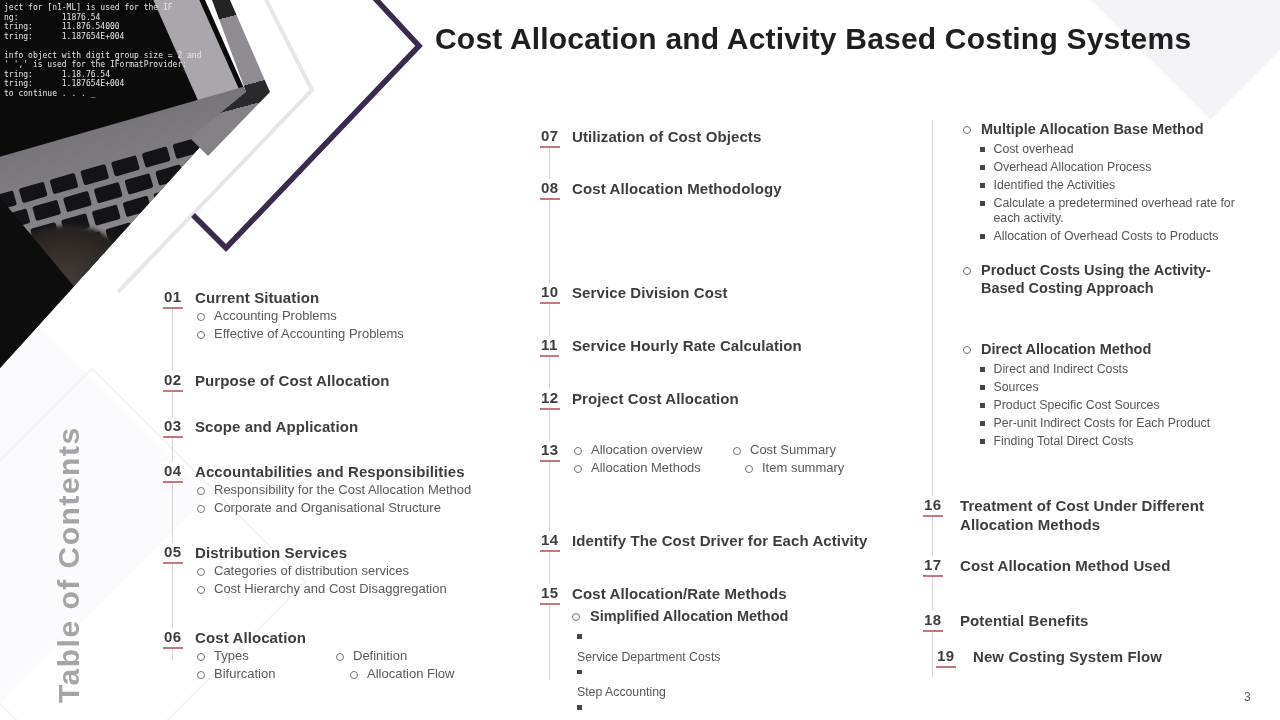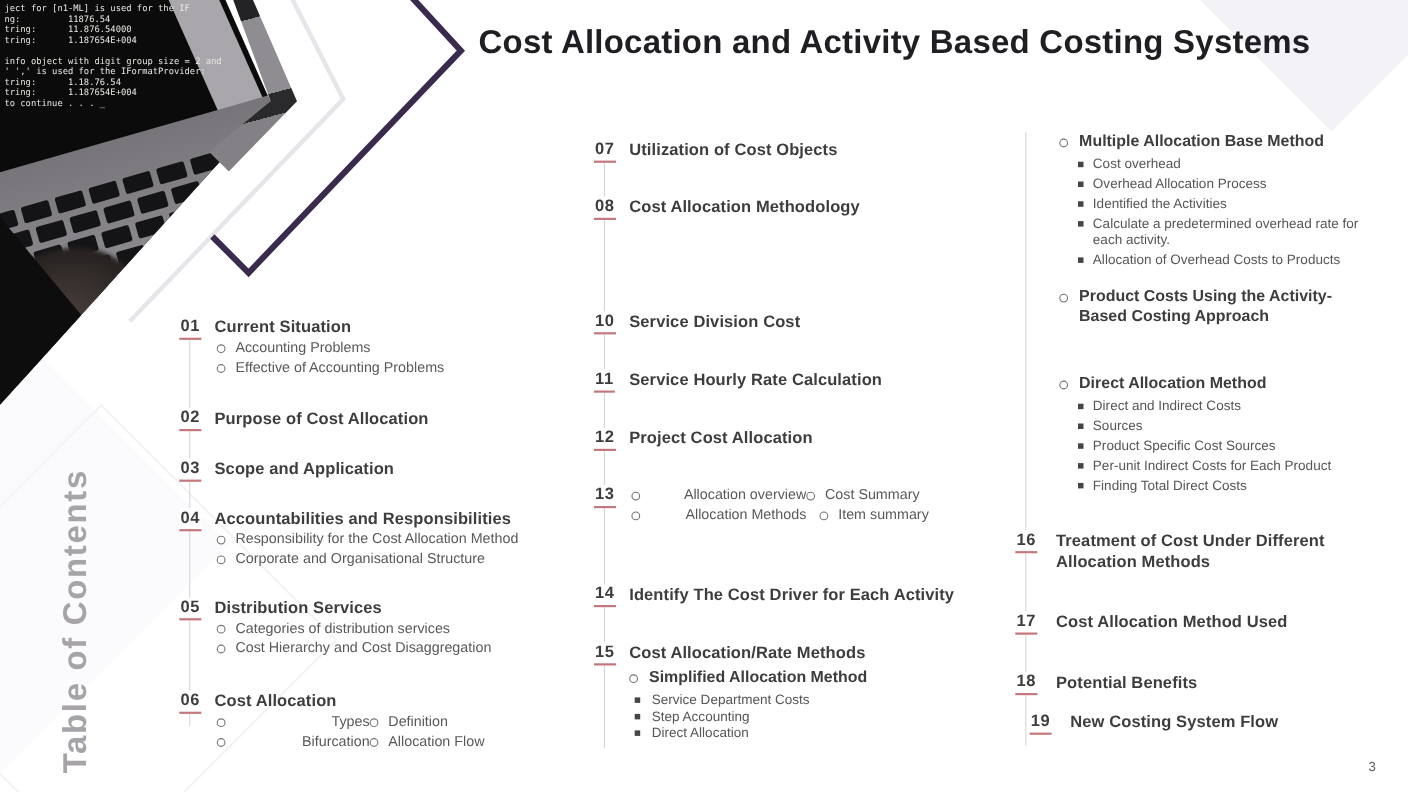--- a/index.html
+++ b/index.html
@@ -68,32 +68,32 @@
   .num{
     display:inline-block;font-size:15px;font-weight:bold;color:#3d3d3d;letter-spacing:.5px;
     border-bottom:2.5px solid #c4787c;padding:0 1px 2px 1px;background:#ffffff;
   }
   .content{flex:1;min-width:0;}
   .ttl{font-size:15px;font-weight:bold;color:#3d3d3d;line-height:19px;letter-spacing:.1px;}
   .b-list{margin-top:0;margin-left:2px;}
   .b-row{display:flex;gap:9px;line-height:18px;}
   .b-o{width:6px;height:6px;border:1.4px solid #757575;border-radius:50%;margin-top:5.5px;flex:none;background:#fff;}
   .b-txt{font-size:13px;color:#595959;}
-  .b-cell{display:flex;gap:9px;justify-content:space-between;}
+  .b-cell{display:flex;gap:9px;}
   .b-cell.c1{width:139px;flex:none;}
   #col-mid .b-cell.c1{width:159px;}
   .subhead-row{display:flex;gap:10px;line-height:18px;}
   .subhead{font-size:14.5px;font-weight:bold;color:#3d3d3d;}
   .sq-list{margin-top:4px;}
   .sq-row{display:flex;gap:9px;line-height:15px;margin-bottom:0;}
   #col-right .sq-row{margin-bottom:3px;line-height:15px;}
   .sq{width:4.5px;height:4.5px;background:#454545;margin-top:5px;flex:none;}
   .sq-txt{font-size:12.3px;color:#565656;max-width:256px;}
   #col-mid .sq-list{margin-left:5px;}
-  #col-mid .sq-row{gap:11px;}
+  #col-mid .sq-row{gap:11px;flex-direction:column;}
   .grp{position:absolute;left:0;display:block;padding-left:40px;z-index:2;}
   .grp .subhead{max-width:252px;display:inline-block;}
   .grp .sq-list{margin-left:17px;}
 </style>
 </head>
 <body>
 
 <div class="slide">
 
   <div class="diamond d-topright"></div>
@@ -245,21 +245,21 @@
             <div class="b-row" style="gap: 0px;">
               <span class="b-cell c1">
                 <span class="b-o"></span>
                 <span class="b-txt">Types</span>
               </span>
               <span class="b-cell">
                 <span class="b-o"></span>
                 <span class="b-txt">Definition</span>
               </span>
             </div>
-            <div class="b-row" style="gap: 0px;">
+            <div class="b-row" style="gap: 14px;">
               <span class="b-cell c1">
                 <span class="b-o"></span>
                 <span class="b-txt">Bifurcation</span>
               </span>
               <span class="b-cell">
                 <span class="b-o"></span>
                 <span class="b-txt">Allocation Flow</span>
               </span>
             </div>
           </div>
@@ -413,21 +413,21 @@
           <div class="sq-row">
             <span class="sq"></span>
             <span class="sq-txt">Per-unit Indirect Costs for Each Product</span>
           </div>
           <div class="sq-row">
             <span class="sq"></span>
             <span class="sq-txt">Finding Total Direct Costs</span>
           </div>
         </div>
       </div>
-      <div class="toc-item" style="top: 482px;">
+      <div class="toc-item" style="top: 496px;">
         <span class="num-wrap"><span class="num">16</span></span>
         <div class="content">
           <div class="ttl" style="max-width: 280px;">Treatment of Cost Under Different Allocation Methods</div>
         </div>
       </div>
       <div class="toc-item" style="top: 556px;">
         <span class="num-wrap"><span class="num">17</span></span>
         <div class="content">
           <div class="ttl" style="max-width: 280px;">Cost Allocation Method Used</div>
         </div>

